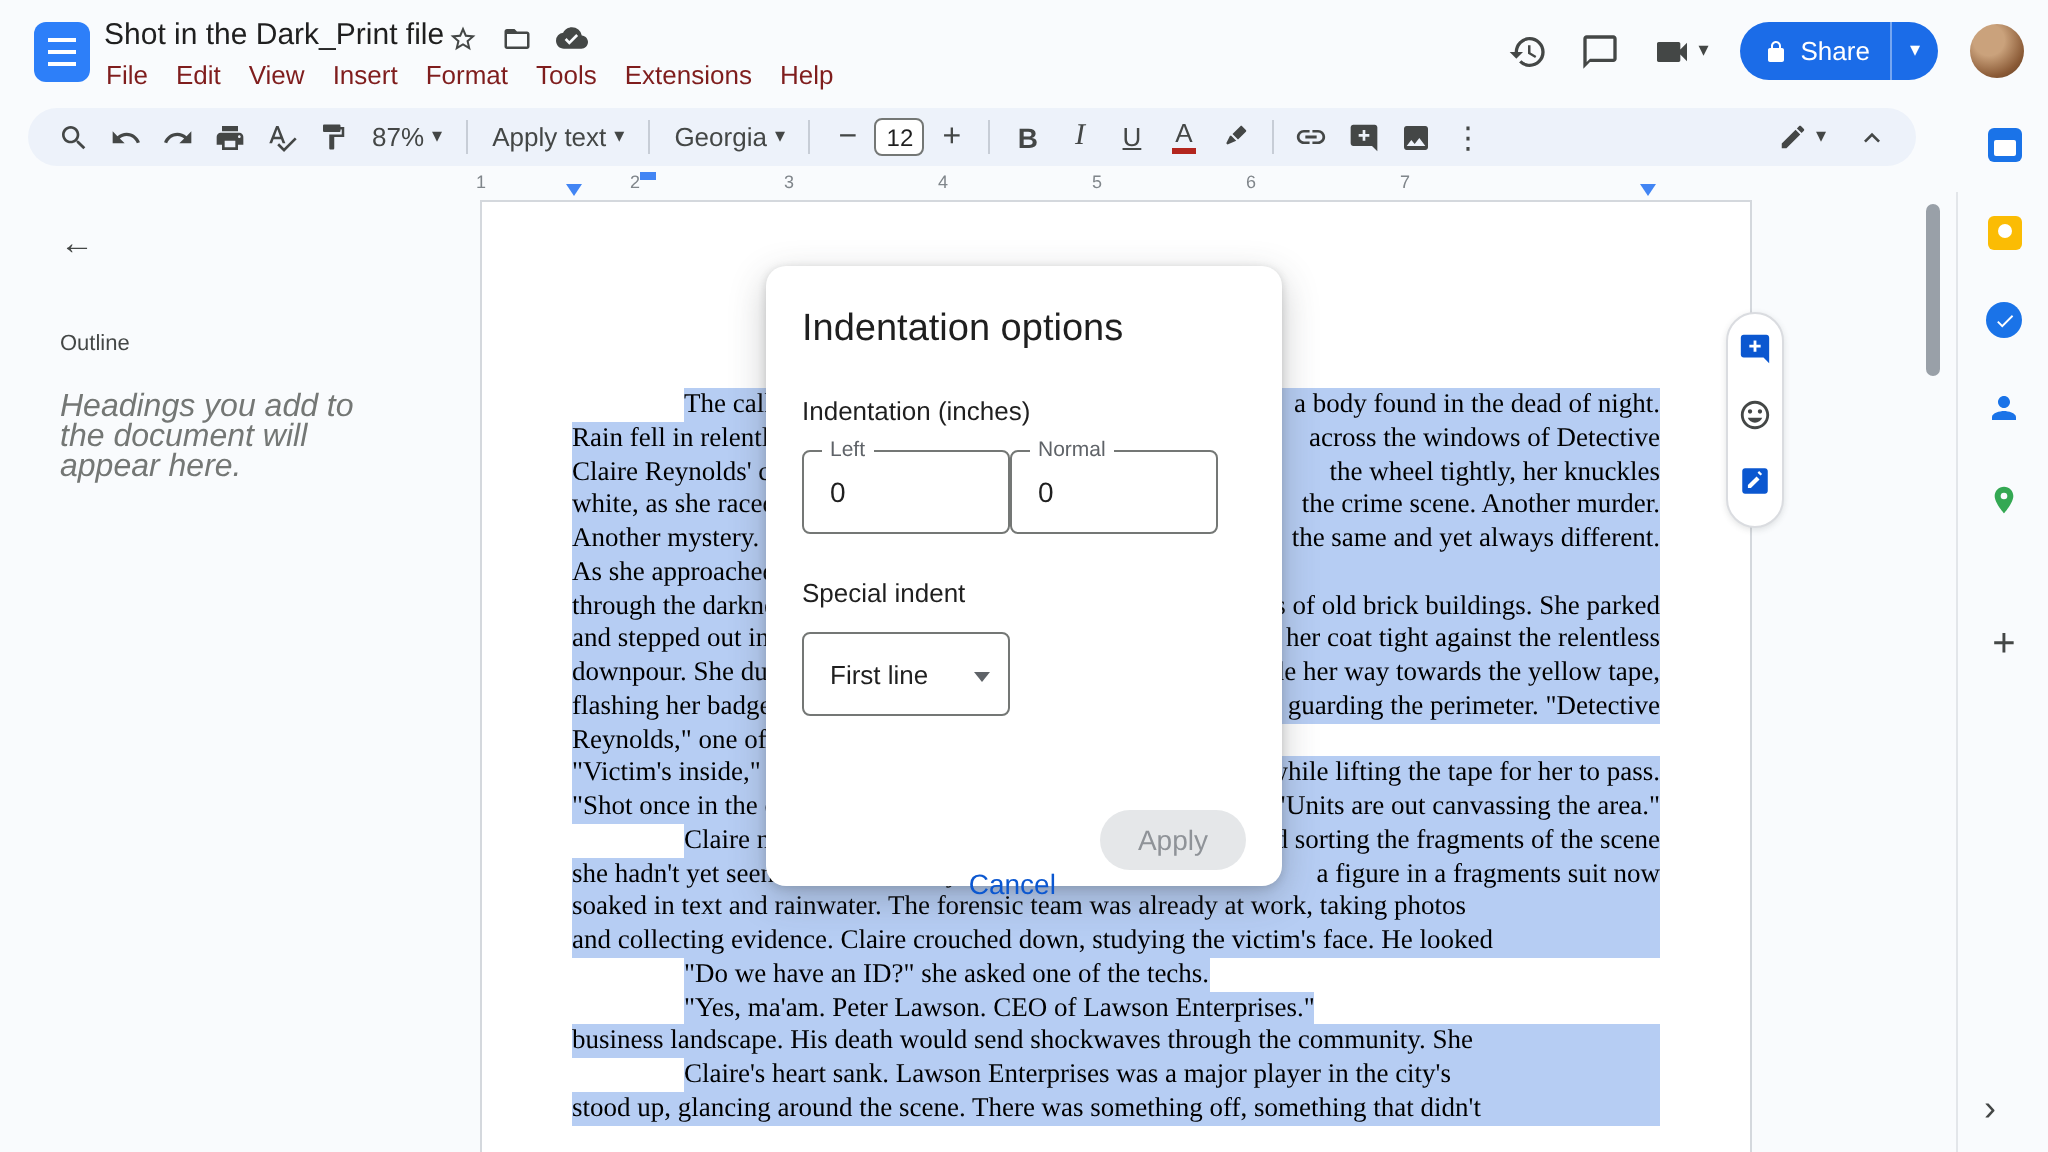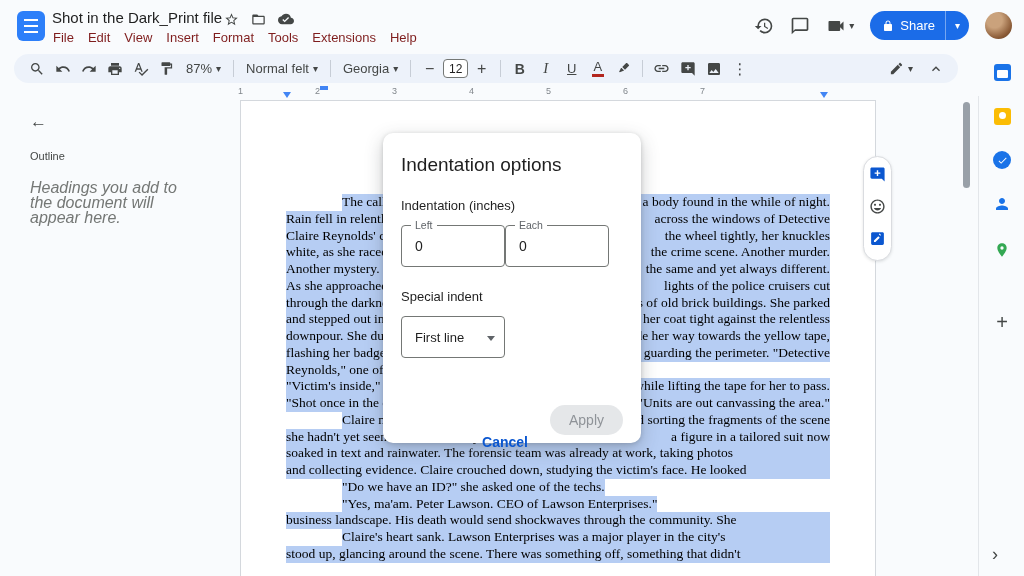--- a/index.html
+++ b/index.html
@@ -50,21 +50,21 @@
   
   #ruler{position:absolute;left:0;top:84px;width:1024px;height:16px;}
   #ruler-nums{position:absolute;left:238px;top:2px;display:flex;}
   #ruler-nums span{width:77px;font-size:9px;color:#80868b;}
   .marker-tri{position:absolute;width:0;height:0;border-left:4px solid transparent;border-right:4px solid transparent;border-top:6px solid #4285f4;top:8px;}
   #marker-firstline{position:absolute;left:320px;top:2px;width:8px;height:4px;background:#4285f4;}
 
   
   #outline{position:absolute;left:30px;top:112px;width:180px;}
   #outline-back{font-size:17px;color:var(--gray);}
-  #outline-title{margin-top:18px;font-size:11px;font-weight:500;color:var(--gray);}
+  #outline-title{margin-top:34px;font-size:11px;font-weight:500;color:var(--gray);}
   #outline-hint{margin-top:18px;font-size:16px;font-style:italic;color:#747775;width:166px;line-height:15px;}
 
   
   #page{position:absolute;left:240px;top:100px;width:636px;height:476px;background:#fff;
     border:1px solid #d4d8dd;border-bottom:none;overflow:hidden;}
   #doc-text{position:absolute;left:45px;top:93px;width:544px;
     font-family:"Liberation Serif",serif;font-size:13.5px;color:#000;}
   .dl{display:flex;justify-content:space-between;height:16.75px;line-height:16.75px;white-space:pre;overflow:hidden;}
   .dl.ind{margin-left:56px;}
   .dl.fl{background:var(--sel);}
@@ -100,21 +100,21 @@
   .dlg-section{margin-top:22px;font-size:13px;font-weight:500;color:#1f1f1f;}
   .fields-row{margin-top:12px;display:flex;gap:0;}
   .field{position:relative;width:104px;height:42px;border:1px solid #747775;border-radius:4px;background:#fff;}
   .field.focused{border:2px solid var(--accent);}
   .field .flabel{position:absolute;top:-7px;left:9px;background:#fff;padding:0 4px;font-size:10.5px;color:var(--sub);line-height:12px;}
   .field .fvalue{position:absolute;left:13px;top:0;height:100%;display:flex;align-items:center;font-size:14px;color:#1f1f1f;}
   .field.select .fvalue{font-size:13px;}
   .field .selcaret{position:absolute;right:9px;top:19px;width:0;height:0;
     border-left:4px solid transparent;border-right:4px solid transparent;border-top:5px solid #5f6368;}
   #dialog-buttons{margin-top:26px;display:flex;justify-content:flex-end;align-items:center;gap:10px;}
-  #cancel-btn{font-size:14px;font-weight:700;color:var(--accent);padding:6px 12px;border-radius:16px;margin-top:44px;}
+  #cancel-btn{font-size:14px;font-weight:400;color:var(--accent);padding:6px 12px;border-radius:16px;margin-top:44px;}
   #apply-btn{font-size:14px;font-weight:500;color:#8f9398;background:#e5e7e9;padding:7px 19px;border-radius:17px;}
 </style>
 </head>
 <body>
 
 <div id="app">
 
   <div id="docs-logo">
       <div class="bars"></div>
     </div>
@@ -227,21 +227,21 @@
             <path d="M18 4V3c0-.55-.45-1-1-1H5c-.55 0-1 .45-1 1v4c0 .55.45 1 1 1h12c.55 0 1-.45 1-1V6h1v4H9v11c0 .55.45 1 1 1h2c.55 0 1-.45 1-1v-9h8V4h-3z"></path>
           </svg>
         </span>
       </button>
     <button class="tlabel">
         <span>87%</span>
         <span class="caret">▾</span>
       </button>
     <span class="tsep"></span>
     <button class="tlabel">
-        <span>Normal felt</span>
+        <span>Apply text</span>
         <span class="caret">▾</span>
       </button>
     <span class="tsep"></span>
     <button class="tlabel">
         <span>Georgia</span>
         <span class="caret">▾</span>
       </button>
     <span class="tsep"></span>
     <button class="tbtn">
         <span>−</span>
@@ -329,35 +329,35 @@
 
   <div id="outline">
     <button id="outline-back">←</button>
     <div id="outline-title">Outline</div>
     <div id="outline-hint">Headings you add to the document will appear here.</div>
   </div>
 
   <div id="page">
     <div id="doc-text">
 
-    <div class="dl ind fl"><span class="lt">The call came in just after</span><span class="rt">a body found in the while of night.</span></div>
+    <div class="dl ind fl"><span class="lt">The call came in just after</span><span class="rt">a body found in the dead of night.</span></div>
         <div class="dl fl"><span class="lt">Rain fell in relentless sheets,</span><span class="rt">across the windows of Detective</span></div>
         <div class="dl fl"><span class="lt">Claire Reynolds' car. She gripped</span><span class="rt">the wheel tightly, her knuckles</span></div>
         <div class="dl fl"><span class="lt">white, as she raced toward the</span><span class="rt">the crime scene. Another murder.</span></div>
         <div class="dl fl"><span class="lt">Another mystery. Each case felt</span><span class="rt">the same and yet always different.</span></div>
-        <div class="dl fl"><span class="lt">As she approached, the flashing</span><span class="rt">lights of the police cruisers cut</span></div>
+        <div class="dl fl"><span class="lt">As she approached, the flashing</span></div>
         <div class="dl fl"><span class="lt">through the darkness between the</span><span class="rt">rows of old brick buildings. She parked</span></div>
         <div class="dl fl"><span class="lt">and stepped out into the rain,</span><span class="rt">her coat tight against the relentless</span></div>
         <div class="dl fl"><span class="lt">downpour. She ducked under and</span><span class="rt">made her way towards the yellow tape,</span></div>
         <div class="dl fl"><span class="lt">flashing her badge at the officers</span><span class="rt">guarding the perimeter. "Detective</span></div>
         <div class="dl sl"><span class="lt">Reynolds," one of them nodded,</span><span class="rt"></span></div>
         <div class="dl fl"><span class="lt">"Victim's inside," one officer said,</span><span class="rt">while lifting the tape for her to pass.</span></div>
         <div class="dl fl"><span class="lt">"Shot once in the chest," he added.</span><span class="rt">"Units are out canvassing the area."</span></div>
         <div class="dl ind fl"><span class="lt">Claire nodded, taking in</span><span class="rt">and sorting the fragments of the scene</span></div>
-        <div class="dl fl"><span class="lt">she hadn't yet seen. On the floor lay</span><span class="rt">a figure in a tailored suit now</span></div>
+        <div class="dl fl"><span class="lt">she hadn't yet seen. On the floor lay</span><span class="rt">a figure in a fragments suit now</span></div>
         <div class="dl fl"><span class="lt">soaked in text and rainwater. The forensic team was already at work, taking photos</span><span class="rt"></span></div>
         <div class="dl fl"><span class="lt">and collecting evidence. Claire crouched down, studying the victim's face. He looked</span><span class="rt"></span></div>
         <div class="dl ind sl"><span class="lt">"Do we have an ID?" she asked one of the techs.</span><span class="rt"></span></div>
         <div class="dl ind sl"><span class="lt">"Yes, ma'am. Peter Lawson. CEO of Lawson Enterprises."</span><span class="rt"></span></div>
         <div class="dl fl"><span class="lt">business landscape. His death would send shockwaves through the community. She</span><span class="rt"></span></div>
         <div class="dl ind fl"><span class="lt">Claire's heart sank. Lawson Enterprises was a major player in the city's</span><span class="rt"></span></div>
         <div class="dl fl"><span class="lt">stood up, glancing around the scene. There was something off, something that didn't</span><span class="rt"></span></div>
       </div>
   </div>
 
@@ -415,21 +415,21 @@
 
   <div id="dialog">
     <div id="dialog-title">Indentation options</div>
     <div class="dlg-section">Indentation (inches)</div>
     <div class="fields-row">
       <div class="field">
         <span class="flabel">Left</span>
         <span class="fvalue">0</span>
       </div>
       <div class="field">
-        <span class="flabel">Each</span>
+        <span class="flabel">Normal</span>
         <span class="fvalue">0</span>
       </div>
     </div>
     <div class="dlg-section">Special indent</div>
     <div class="fields-row">
       <div class="field select">
         <span class="fvalue">First line</span>
         <span class="selcaret"></span>
       </div>
     </div>

